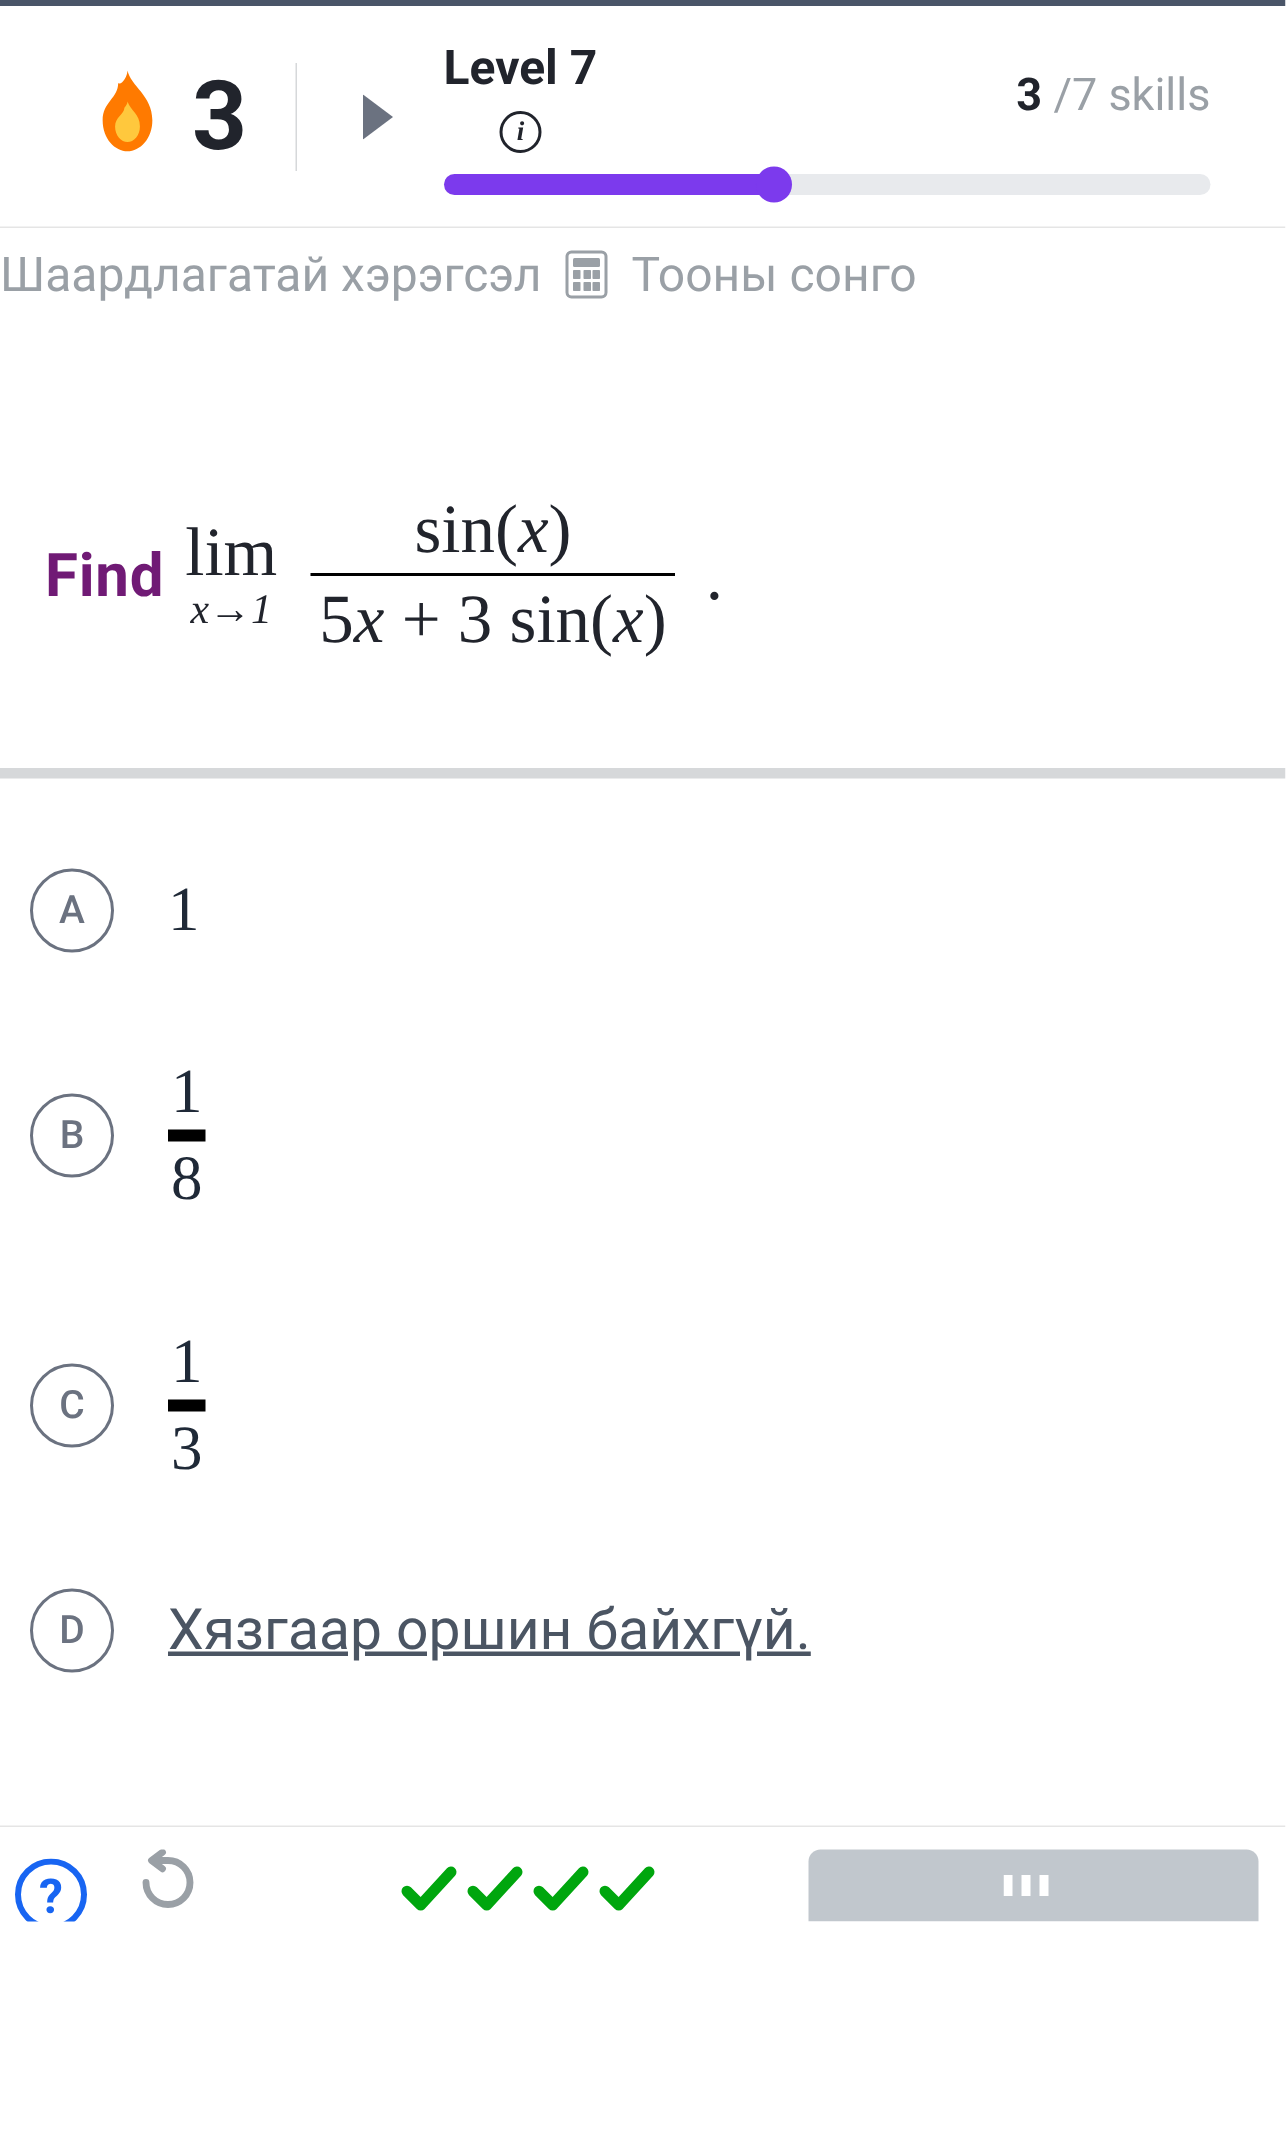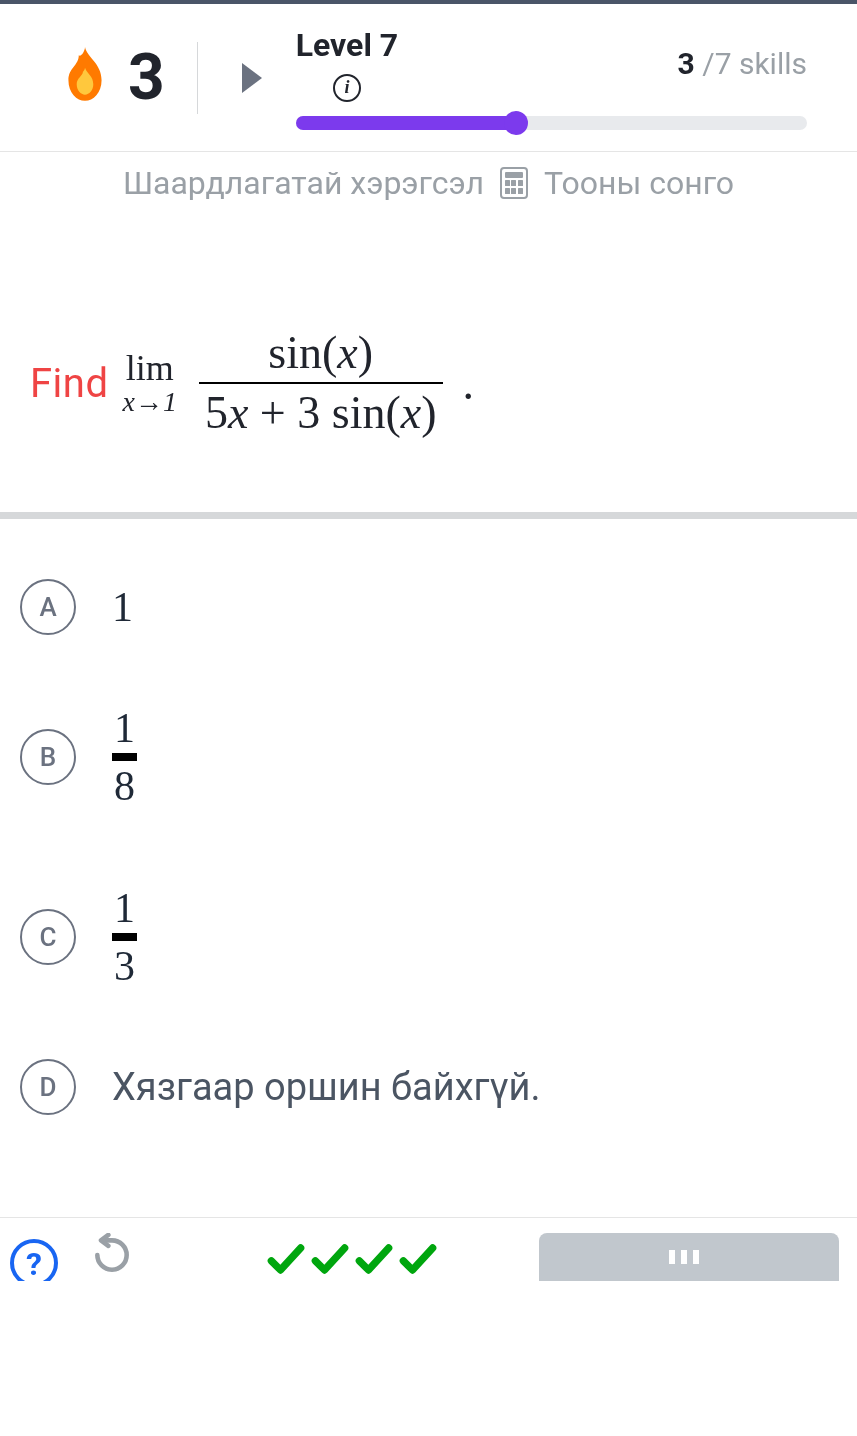--- a/index.html
+++ b/index.html
@@ -13,45 +13,45 @@
   .play-btn svg { width: 26px; height: 30px; }
   .level-block { flex: 1; margin-left: 22px; display: flex; flex-direction: column; gap: 14px; }
   .level-line { display: flex; align-items: center; justify-content: space-between; }
   .level-label { display: flex; align-items: center; gap: 10px; font-size: 32px; font-weight: 700; color: #21242c; flex-direction: column; }
   .info-circle { width: 28px; height: 28px; border: 2.5px solid #21242c; border-radius: 50%; display: inline-flex; align-items: center; justify-content: center; font-size: 18px; font-weight: 700; font-family: Georgia, serif; font-style: italic; }
   .skill-count { font-size: 30px; font-weight: 700; color: #21242c; }
   .skill-count .muted { color: #9aa0a6; font-weight: 400; }
   .progress-track { position: relative; width: 100%; height: 14px; background: #e8eaed; border-radius: 8px; }
   .progress-fill { position: absolute; left: 0; top: 0; height: 100%; background: #7c3aed; border-radius: 8px; width: 43%; }
   .progress-thumb { position: absolute; top: 50%; left: 43%; transform: translate(-50%, -50%); width: 24px; height: 24px; background: #7c3aed; border-radius: 50%; }
-  .tools-line { display: flex; align-items: center; justify-content: center; gap: 16px; color: #9aa0a6; font-size: 32px; padding: 12px 0 8px 0; }
+  .tools-line { display: flex; align-items: center; justify-content: flex-start; gap: 16px; color: #9aa0a6; font-size: 32px; padding: 12px 0 8px 0; }
   .calc-icon { width: 28px; height: 32px; border: 2px solid #9aa0a6; border-radius: 4px; display: inline-flex; flex-direction: column; padding: 3px; gap: 2px; }
   .calc-icon .scr { height: 6px; background: #9aa0a6; border-radius: 1px; }
   .calc-icon .keys { flex: 1; display: grid; grid-template-columns: 1fr 1fr 1fr; grid-template-rows: 1fr 1fr; gap: 1.5px; }
   .calc-icon .keys span { background: #9aa0a6; border-radius: 0.5px; }
   .question-area { padding: 120px 30px 40px 30px; }
   .find-line { display: flex; align-items: center; gap: 14px; font-size: 42px; font-family: "Times New Roman", serif; }
-  .find-word { font-family: -apple-system, BlinkMacSystemFont, "Segoe UI", Roboto, Arial, sans-serif; font-size: 40px; font-weight: 400; color: #ef4444; letter-spacing: 0.5px; }
+  .find-word { font-family: -apple-system, BlinkMacSystemFont, "Segoe UI", Roboto, Arial, sans-serif; font-size: 40px; font-weight: 700; color: #701a75; letter-spacing: 0.5px; }
   .lim-block { display: inline-flex; flex-direction: column; align-items: center; line-height: 1; }
-  .lim-top { font-size: 36px; }
+  .lim-top { font-size: 46px; }
   .lim-bot { font-size: 28px; margin-top: 2px; }
   .frac { display: inline-flex; flex-direction: column; align-items: center; line-height: 1; margin-left: 8px; text-align: center; }
   .frac .num { font-size: 46px; padding: 0 6px 6px 6px; }
   .frac .bar { width: 100%; height: 2px; background: #000; }
   .frac .den { font-size: 46px; padding: 6px 6px 0 6px; }
   .dot { font-size: 46px; align-self: center; margin-left: 6px; }
   .mi { font-style: italic; }
   .choose-label { font-size: 38px; font-weight: 700; color: #21242c; margin-top: 110px; }
   .hr-thick { height: 7px; background: #d6d8da; margin-top: 36px; }
   .choices { padding: 28px 20px 0 20px; }
   .choice { display: flex; align-items: center; gap: 36px; padding: 20px 0; cursor: pointer; min-height: 120px; }
   .choice.tall { min-height: 180px; }
   .choice-letter { width: 56px; height: 56px; border: 2.5px solid #6b7280; color: #6b7280; border-radius: 50%; display: flex; align-items: center; justify-content: center; font-size: 26px; font-weight: 500; flex-shrink: 0; }
   .choice-body { font-size: 42px; font-family: "Times New Roman", serif; color: #1f2937; }
-  .choice-body.sans { font-family: -apple-system, BlinkMacSystemFont, "Segoe UI", Roboto, Arial, sans-serif; font-size: 38px; color: #4b5563; }
+  .choice-body.sans { font-family: -apple-system, BlinkMacSystemFont, "Segoe UI", Roboto, Arial, sans-serif; font-size: 38px; color: #4b5563; text-decoration: underline; }
   .sfrac { display: inline-flex; flex-direction: column; align-items: center; line-height: 1; }
   .sfrac span { font-size: 42px; padding: 4px 2px; }
   .sfrac .sbar { width: 100%; height: 2px; background: #000; }
   .bottom-border { border-top: 1px solid #e5e5e5; margin-top: 70px; height: 64px; position: relative; display:flex; align-items:flex-end; padding: 0 20px 0 20px; overflow:hidden;}
   .checks { display: flex; gap: 0; margin-left: 130px; }
   .checks svg { width: 44px; height: 44px; }
   .redo-icon { margin-left: 70px; }
   .blue-qm { position:absolute; left: 10px; bottom:-10px; }
   .grey-btn { position:absolute; right: 18px; bottom: 0; width: 300px; height: 48px; background:#c1c7cd; border-radius: 8px 8px 0 0; display:flex; align-items:center; justify-content:center; color:#fff; }
 </style>

